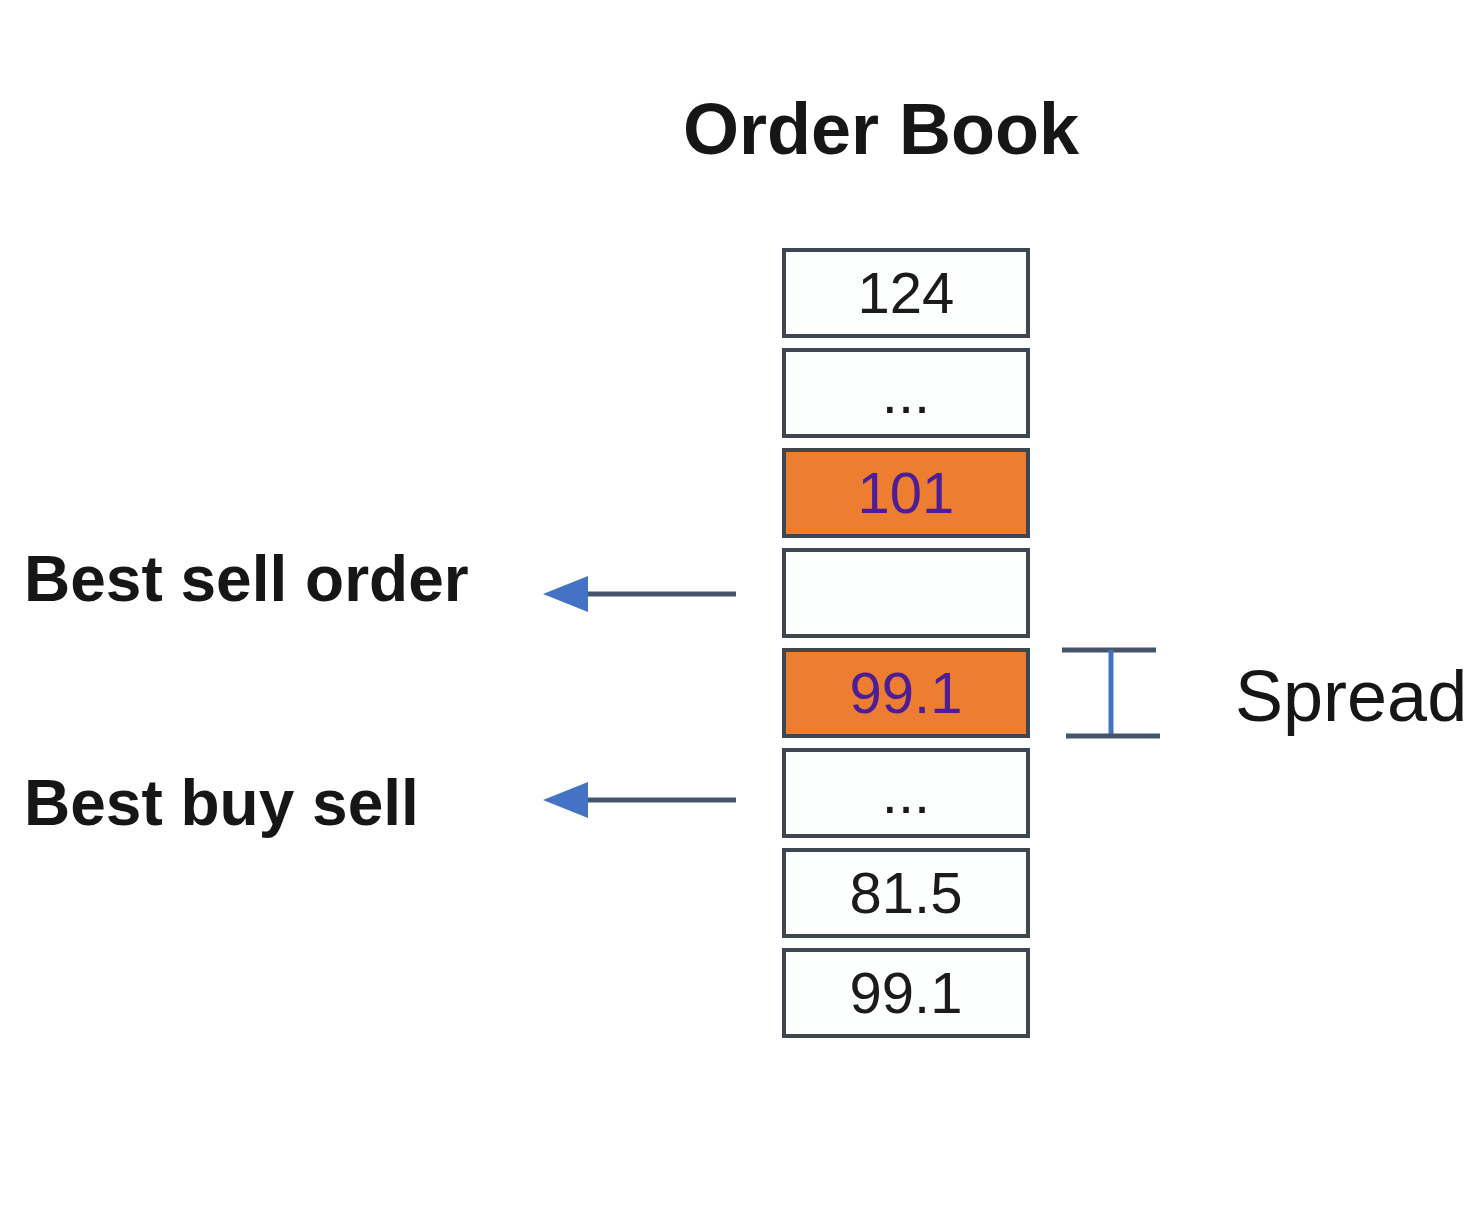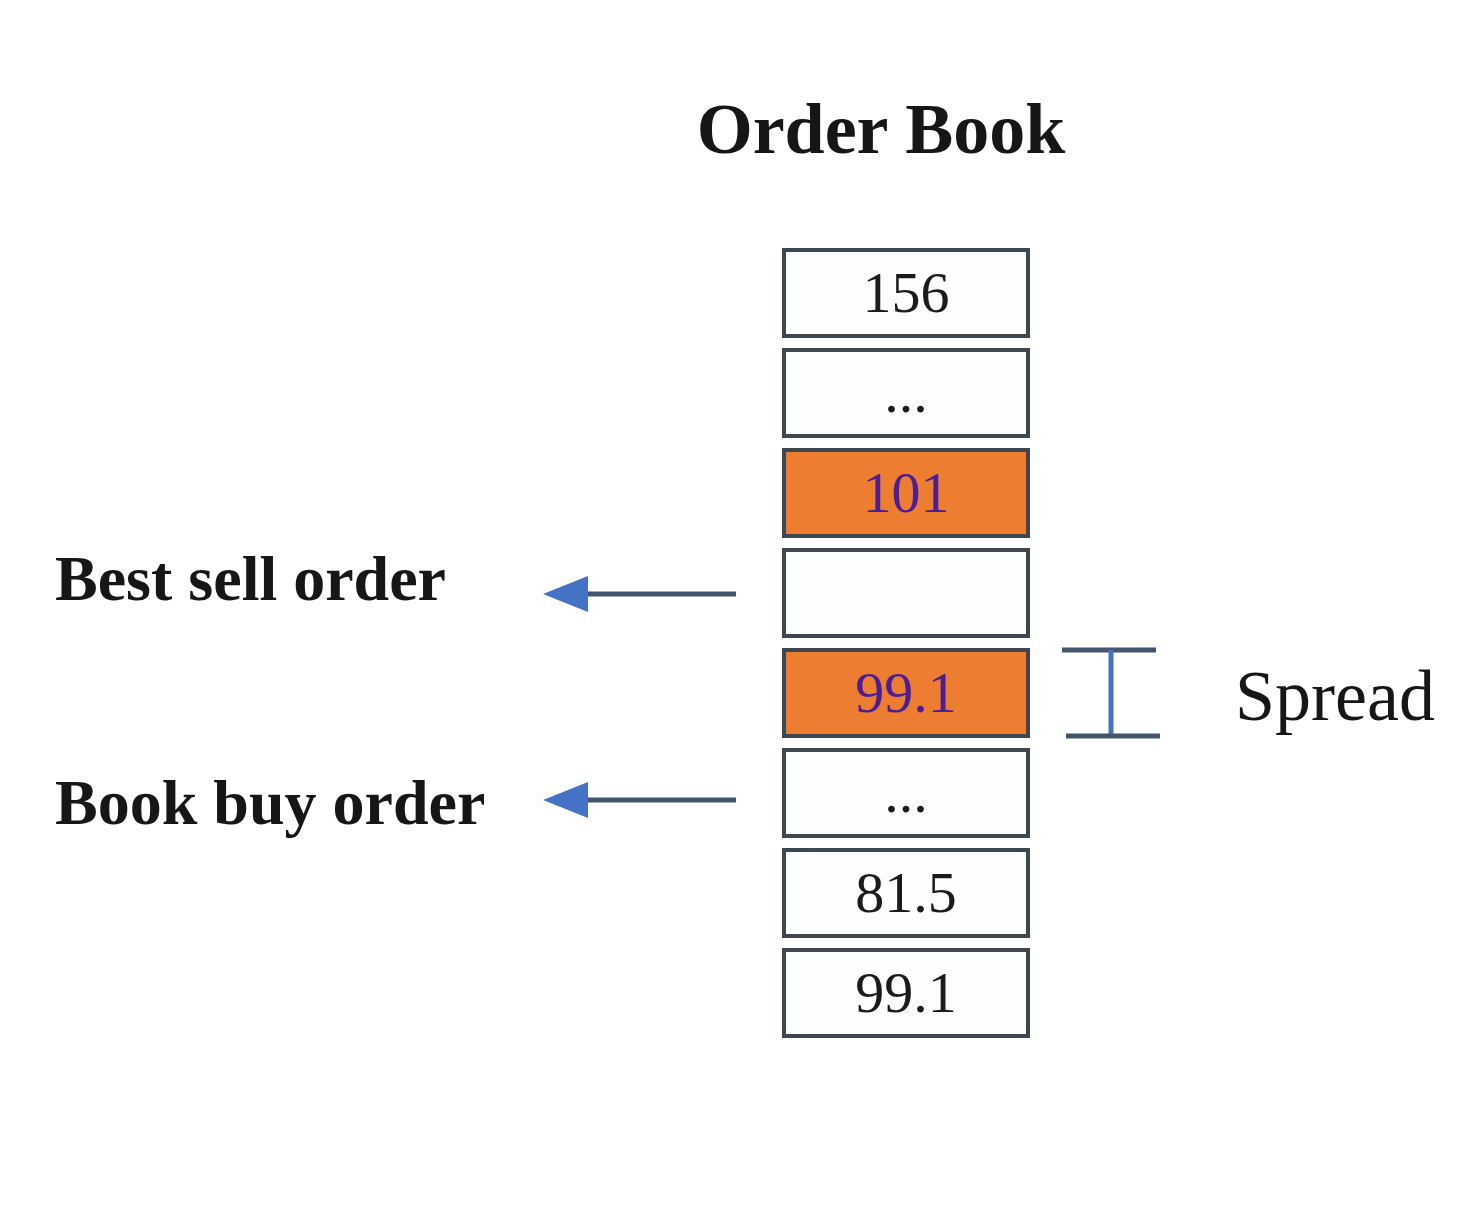--- a/index.html
+++ b/index.html
@@ -5,21 +5,21 @@
   html, body {
     margin: 0;
     padding: 0;
     background: #ffffff;
   }
   .canvas {
     position: relative;
     width: 1468px;
     height: 1217px;
     background: #ffffff;
-    font-family: Liberation Serif, serif;
+    font-family: Liberation Sans, sans-serif;
     color: var(--text, #161616);
     overflow: hidden;
   }
   .title {
     position: absolute;
     left: 581px;
     top: 88px;
     width: 600px;
     text-align: center;
     font-size: 72px;
@@ -46,21 +46,21 @@
     font-size: 58px;
     line-height: 1;
     color: #1b1b1b;
   }
   .order-row.highlight {
     background: var(--highlight-orange, #ED7D31);
     color: #4c1d95;
   }
   .side-label {
     position: absolute;
-    left: 55px;
+    left: 24px;
     height: 90px;
     display: flex;
     align-items: center;
     font-size: 64px;
     font-weight: bold;
     white-space: nowrap;
   }
   .side-label.sell { top: 534px; }
   .side-label.buy  { top: 758px; }
   .arrow {
@@ -95,38 +95,38 @@
   }
 </style>
 </head>
 <body>
 
 <div class="canvas">
 
   <div class="title">Order Book</div>
 
   <div class="stack">
-      <div class="order-row">156</div>
+      <div class="order-row">124</div>
       <div class="order-row">...</div>
       <div class="order-row highlight">101</div>
       <div class="order-row"></div>
       <div class="order-row highlight">99.1</div>
       <div class="order-row">...</div>
       <div class="order-row">81.5</div>
       <div class="order-row">99.1</div>
     </div>
 
   <div class="side-label sell">Best sell order</div>
 
   <svg class="arrow sell-arrow" viewBox="0 0 200 44">
     <line x1="196" y1="22" x2="36" y2="22"></line>
     <polygon points="3,22 48,4 48,40"></polygon>
   </svg>
 
-  <div class="side-label buy">Book buy order</div>
+  <div class="side-label buy">Best buy sell</div>
 
   <svg class="arrow buy-arrow" viewBox="0 0 200 44">
     <line x1="196" y1="22" x2="36" y2="22"></line>
     <polygon points="3,22 48,4 48,40"></polygon>
   </svg>
 
   <svg class="bracket" viewBox="0 0 104 98">
     <line class="h-line" x1="4" y1="6" x2="98" y2="6"></line>
     <line class="v-line" x1="53" y1="6" x2="53" y2="92"></line>
     <line class="h-line" x1="8" y1="92" x2="102" y2="92"></line>

